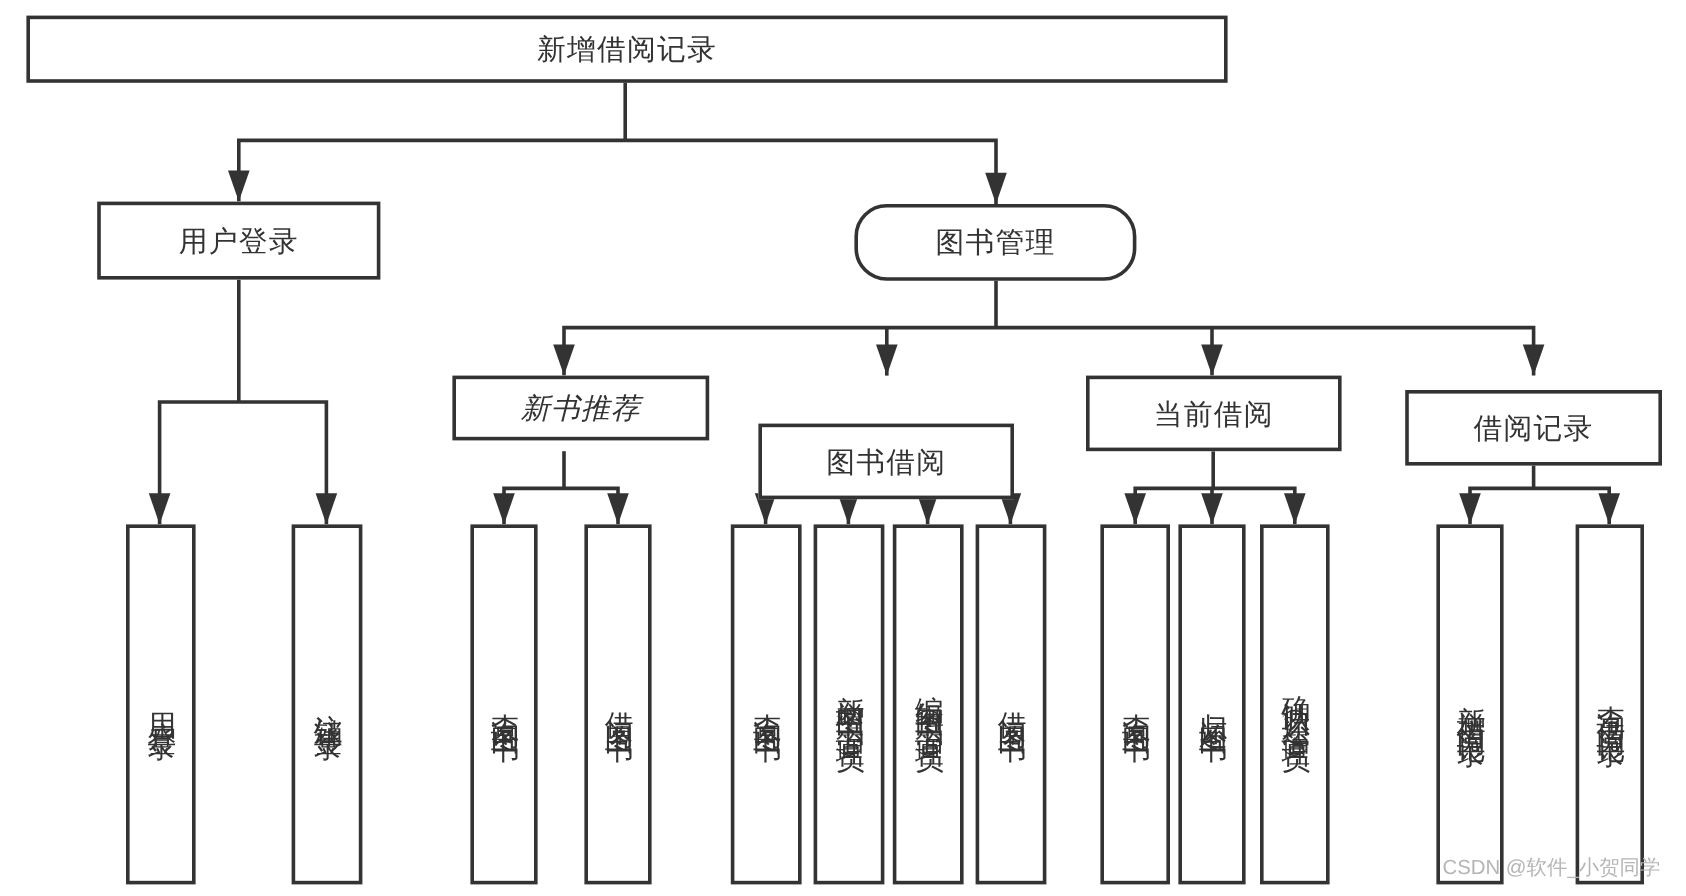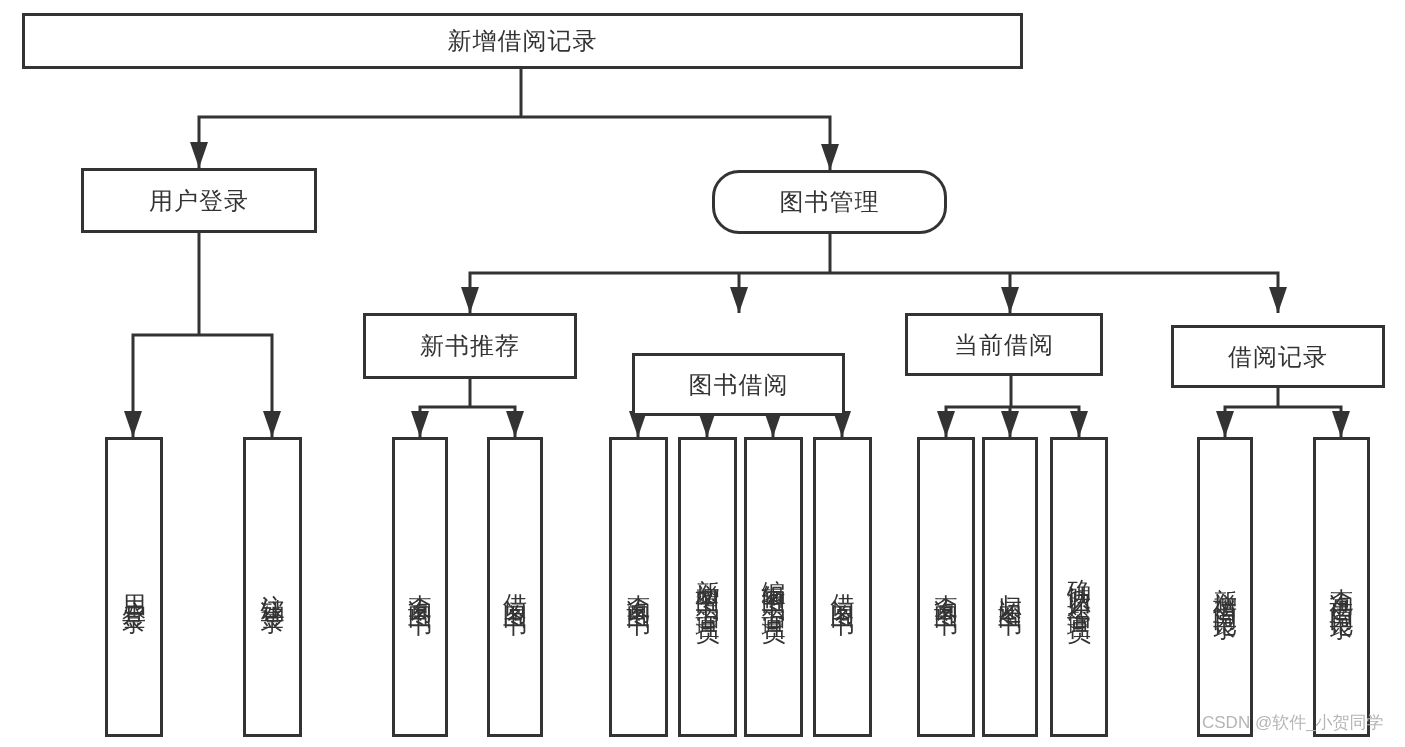--- a/index.html
+++ b/index.html
@@ -115,27 +115,27 @@
     <span>新增借阅记录</span>
   </div>
 
   <div class="node h" style="left:81px; top:168px; width:236px; height:65px;">
     <span>用户登录</span>
   </div>
   <div class="node h" style="left:712px; top:170px; width:235px; height:64px;border-radius:27px;">
     <span>图书管理</span>
   </div>
 
-  <div class="node h" style="left:363px; top:313px; width:214px; height:66px;">
+  <div class="node h" style="left:377px; top:313px; width:214px; height:54px;font-style:italic;">
     <span>新书推荐</span>
   </div>
   <div class="node h" style="left:632px; top:313px; width:213px; height:63px;margin-top:40px;">
     <span>图书借阅</span>
   </div>
-  <div class="node h" style="left:905px; top:313px; width:198px; height:63px;">
+  <div class="node h" style="left:905px; top:313px; width:213px; height:63px;">
     <span>当前借阅</span>
   </div>
   <div class="node h" style="left:1171px; top:313px; width:214px; height:63px;margin-top:12px;">
     <span>借阅记录</span>
   </div>
 
   <div class="node v" style="left:105px; top:437px; width:58px; height:300px;">
     <span>用户登录</span>
   </div>
   <div class="node v" style="left:243px; top:437px; width:59px; height:300px;">

